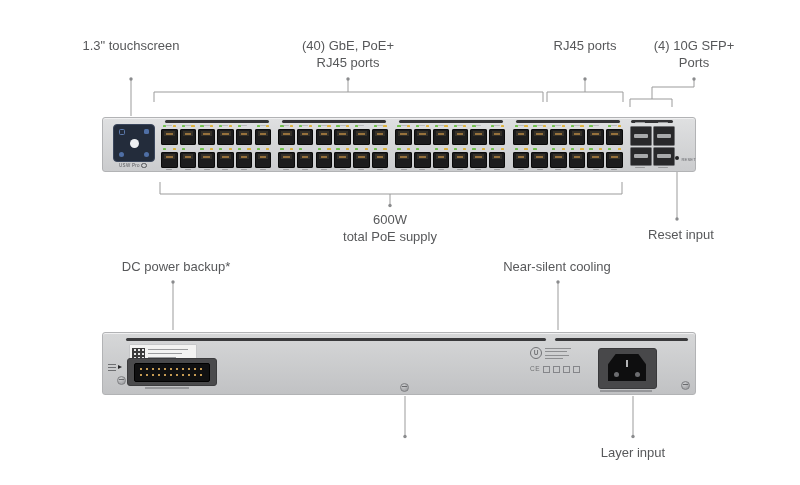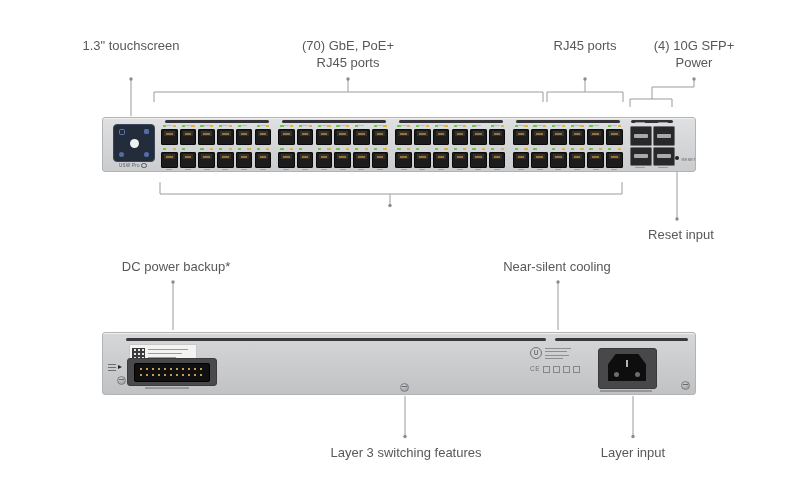--- a/index.html
+++ b/index.html
@@ -105,41 +105,42 @@
         <circle cx="558" cy="282" r="1.7"></circle>
       <circle cx="405" cy="436.5" r="1.7"></circle>
         <circle cx="633" cy="436.5" r="1.7"></circle>
     </g>
   </svg>
 
   <div class="ann" style="left:131px;top:37px;">
     <div>1.3" touchscreen</div>
   </div>
   <div class="ann" style="left:348px;top:37px;">
-    <div>(70) GbE, PoE+</div>
+    <div>(40) GbE, PoE+</div>
     <div>RJ45 ports</div>
   </div>
   <div class="ann" style="left:585px;top:37px;">
     <div>RJ45 ports</div>
   </div>
   <div class="ann" style="left:694px;top:37px;">
     <div>(4) 10G SFP+</div>
-    <div>Power</div>
+    <div>Ports</div>
+  </div>
+  <div class="ann" style="left:390px;top:211px;">
+    <div>600W</div>
+    <div>total PoE supply</div>
   </div>
   <div class="ann" style="left:681px;top:226px;">
     <div>Reset input</div>
   </div>
   <div class="ann" style="left:176px;top:258px;">
     <div>DC power backup*</div>
   </div>
   <div class="ann" style="left:557px;top:258px;">
     <div>Near-silent cooling</div>
-  </div>
-  <div class="ann" style="left:406px;top:444px;">
-    <div>Layer 3 switching features</div>
   </div>
   <div class="ann" style="left:633px;top:444px;">
     <div>Layer input</div>
   </div>
 
   <div id="front" class="chassis">
     <div class="fvent" style="left:62px;width:104px;"></div>
     <div class="fvent" style="left:179px;width:104px;"></div>
     <div class="fvent" style="left:296px;width:104px;"></div>
     <div class="fvent" style="left:413px;width:104px;"></div>

